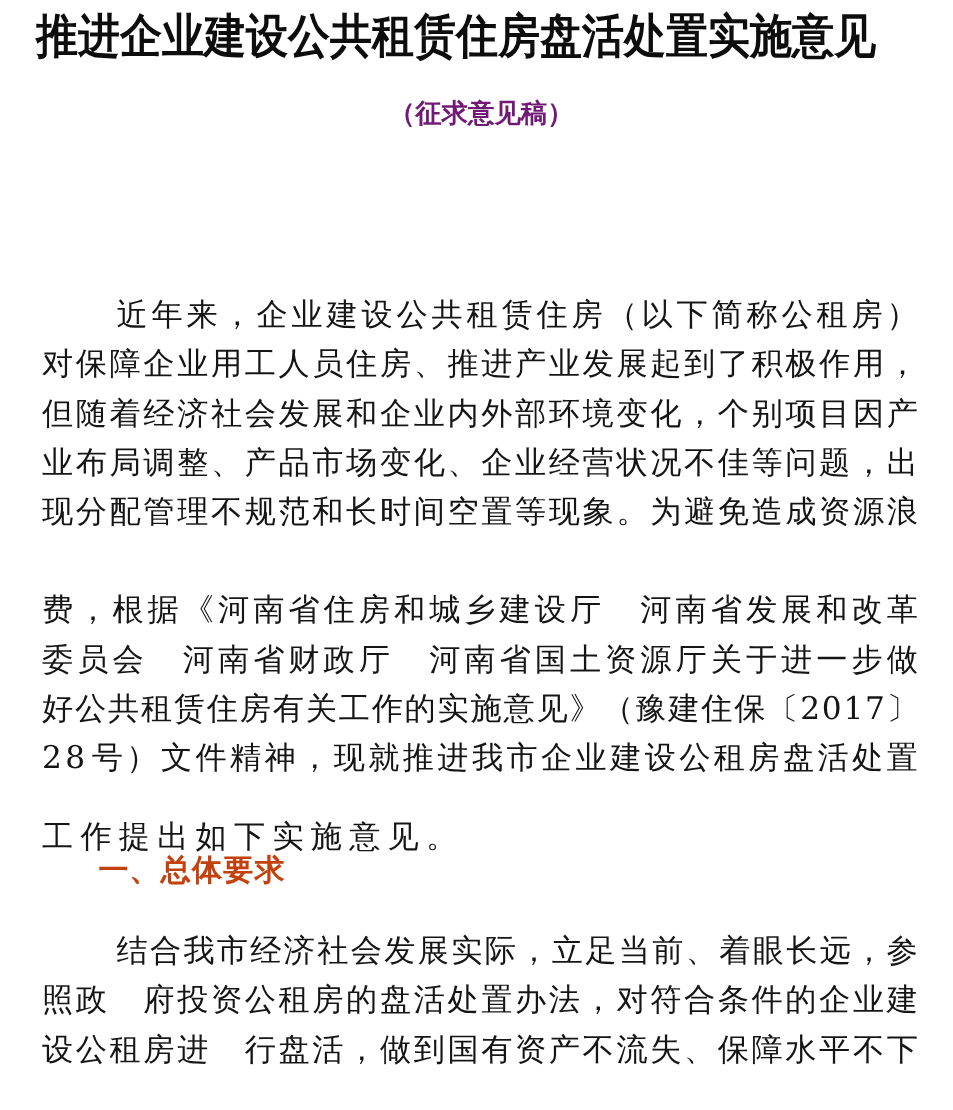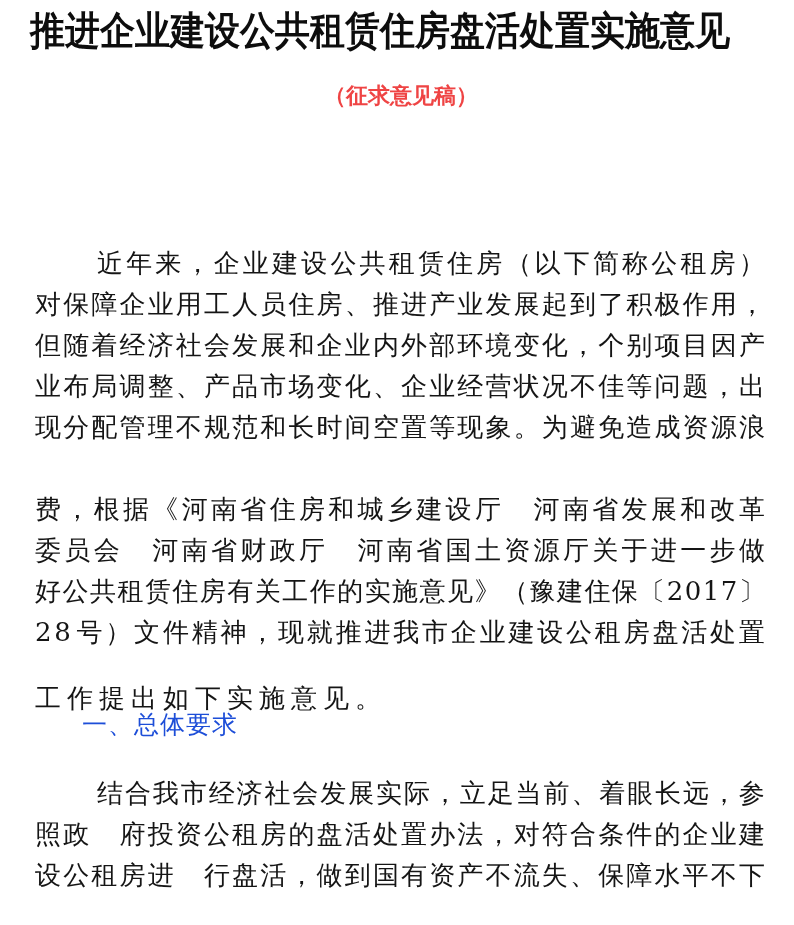--- a/index.html
+++ b/index.html
@@ -39,21 +39,21 @@
     .subtitle {
       position: absolute;
       left: 0;
       top: 78px;
       width: 794px;
       text-align: center;
       font-family: "DejaVu Sans", "Liberation Sans", sans-serif;
       font-weight: bold;
       font-size: 22px;
       line-height: 36px;
-      color: #ef4444;
+      color: #701a75;
       padding-left: 8px;
       box-sizing: border-box;
     }
     .line {
       position: absolute;
       left: 35px;
       width: 730px;
       height: 40px;
       font-size: 26px;
       line-height: 40px;
@@ -69,24 +69,24 @@
     .line.last {
       text-align-last: left;
       letter-spacing: 6px;
       margin-top: 25px;
     }
     .heading {
       position: absolute;
       left: 82px;
       top: 705px;
       font-family: "DejaVu Sans", "Liberation Sans", sans-serif;
-      font-weight: normal;
+      font-weight: bold;
       font-size: 25px;
       line-height: 40px;
-      color: #1d4ed8;
+      color: #c2410c;
       letter-spacing: 1px;
     }
   </style>
 </head>
 <body>
 
 <div class="page">
 
   <div class="title">推进企业建设公共租赁住房盘活处置实施意见</div>
   <div class="subtitle">（征求意见稿）</div>

